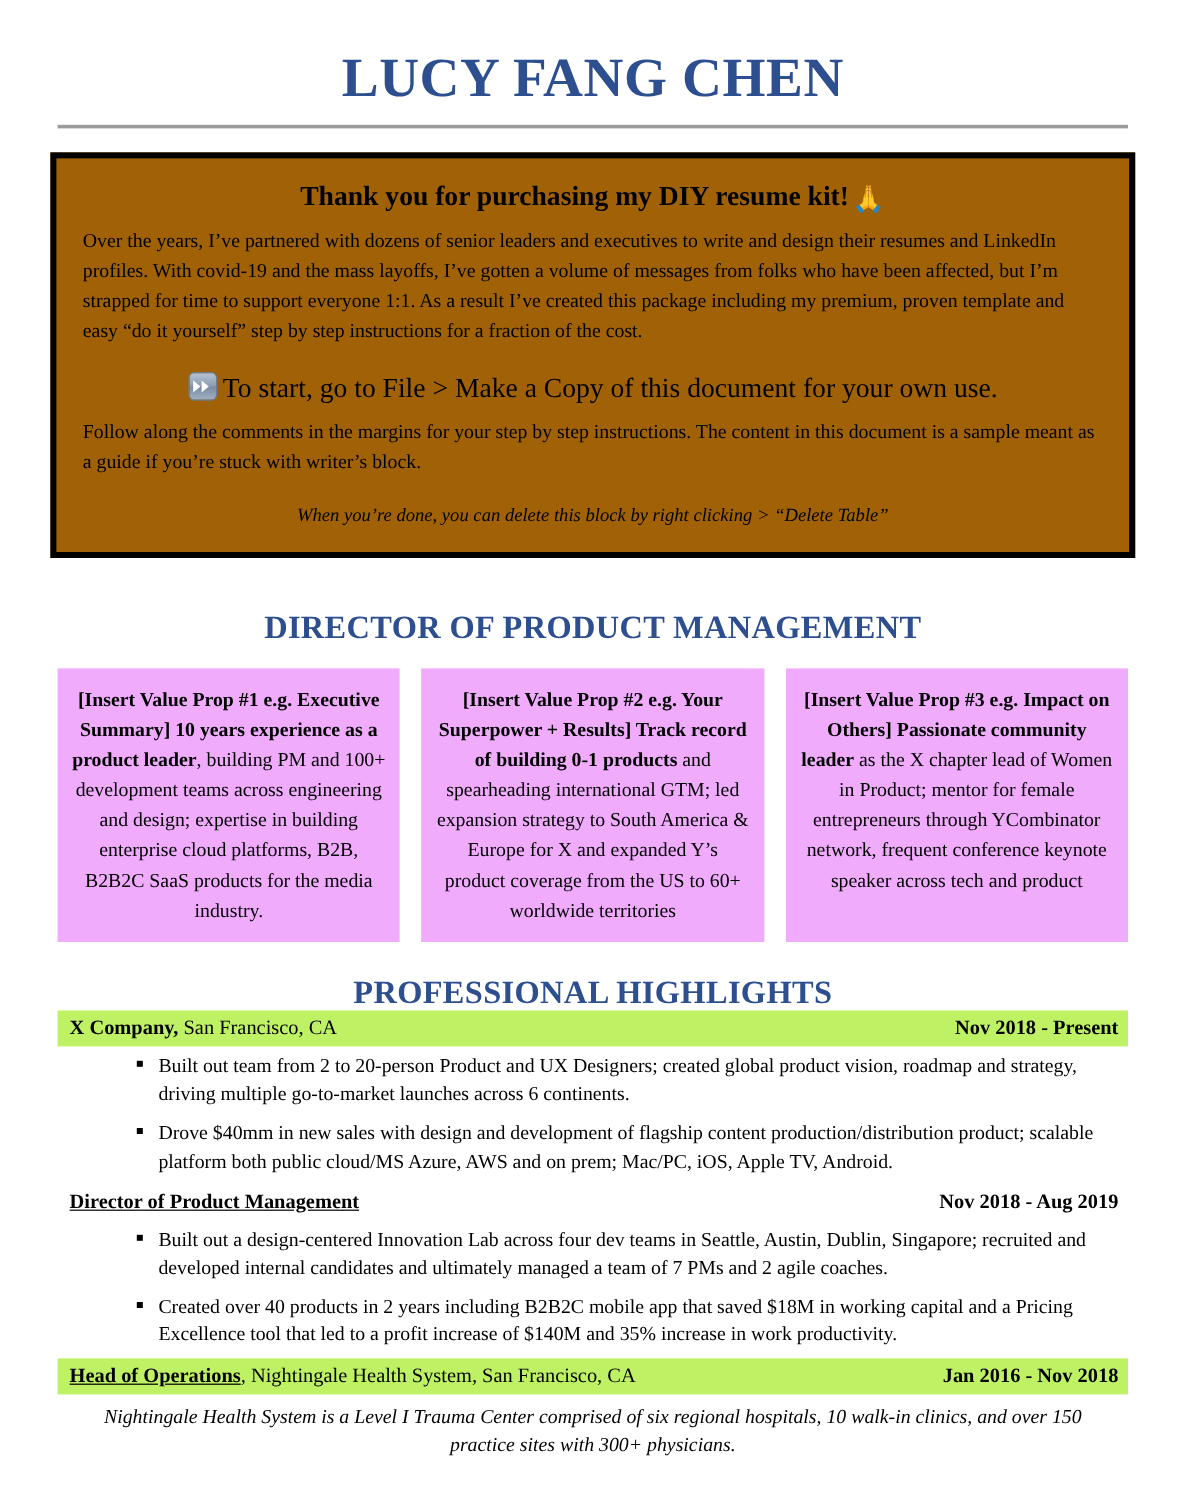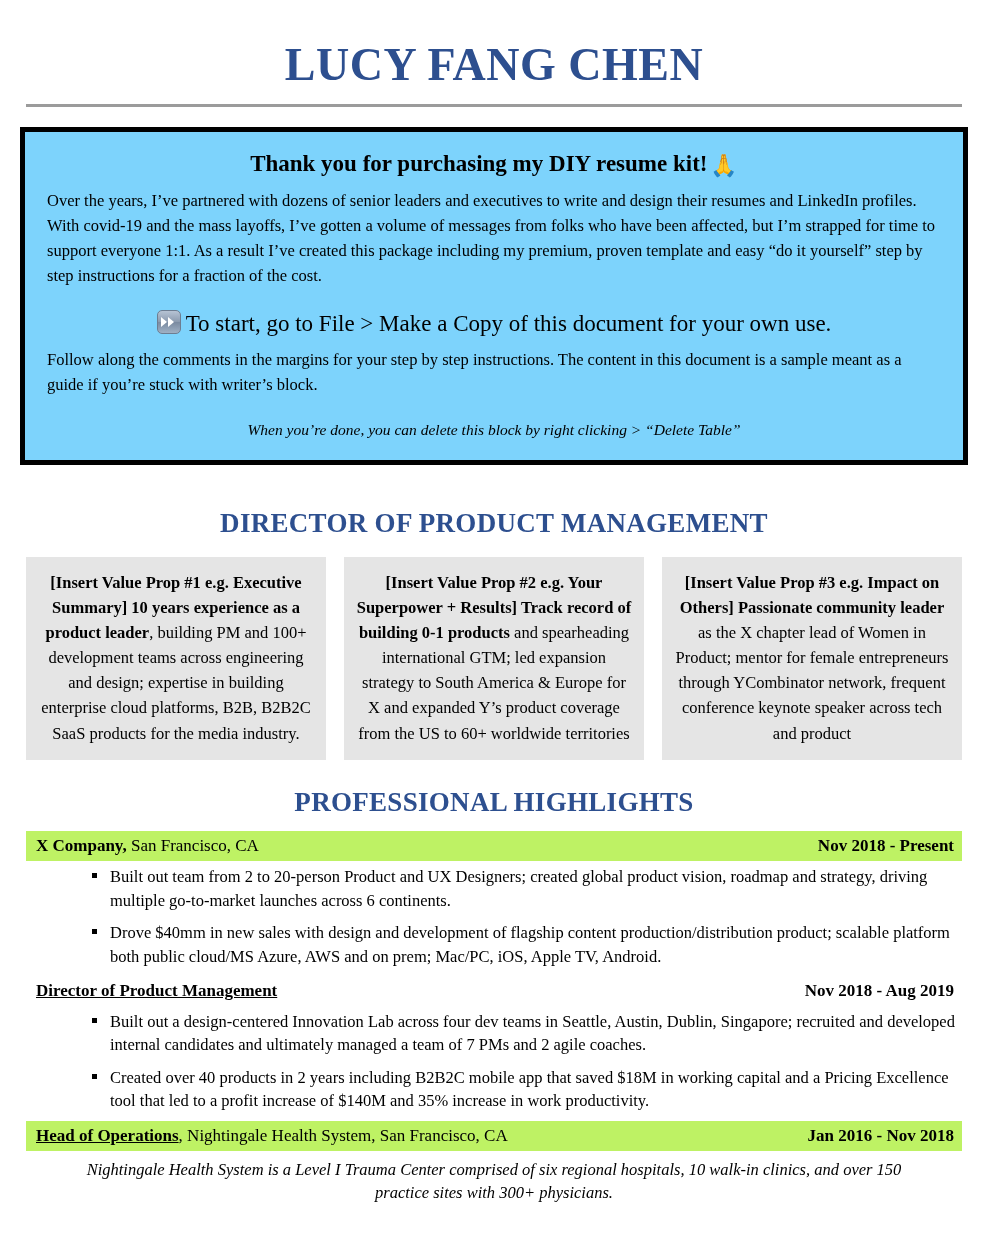--- a/index.html
+++ b/index.html
@@ -12,21 +12,21 @@
     height: 1254px;
     font-family: "Liberation Serif", "DejaVu Serif", serif;
     color: #000000;
     overflow: hidden;
     position: relative;
   }
   .page {
     width: 988px;
     height: 1060px;
     box-sizing: border-box;
-    padding: 0 20px;
+    padding: 0 42px;
     position: relative;
   }
 
   
   .name-title {
     text-align: center;
     color: #2d4f8f;
     font-size: 46px;
     font-weight: bold;
     letter-spacing: 0.5px;
@@ -49,21 +49,21 @@
   }
   .header-rule {
     height: 3px;
     background: #9b9b9b;
     margin: 0 6px 20px 6px;
   }
 
   
   .callout {
     border: 5px solid #000000;
-    background: #7dd3fc;
+    background: #a16207;
     padding: 14px 22px 20px 22px;
     margin: 0 0 44px 0;
     box-sizing: border-box;
   }
   .callout-title {
     text-align: center;
     font-size: 23px;
     font-weight: bold;
     margin: 4px 0 8px 0;
     line-height: 1.25;
@@ -121,31 +121,31 @@
   
   .section-heading {
     text-align: center;
     color: #2d4f8f;
     font-size: 27px;
     font-weight: bold;
     letter-spacing: 0.3px;
     margin: 0 0 18px 0;
     line-height: 1.1;
   }
-  .section-heading.tight { margin-bottom: 14px; }
+  .section-heading.tight { margin-bottom: 0; }
 
   
   .valueprops {
     display: flex;
     gap: 18px;
     margin: 0 6px 28px 6px;
   }
   .vp-cell {
     flex: 1;
-    background: #e5e5e5;
+    background: #f0abfc;
     padding: 13px 12px 14px 12px;
     text-align: center;
     font-size: 16.5px;
     line-height: 1.52;
     box-sizing: border-box;
   }
   .vp-cell b { font-weight: bold; }
 
   
   .exp-bar {

